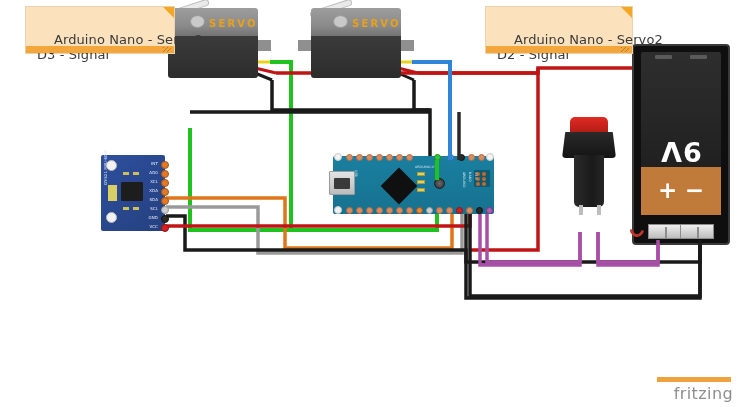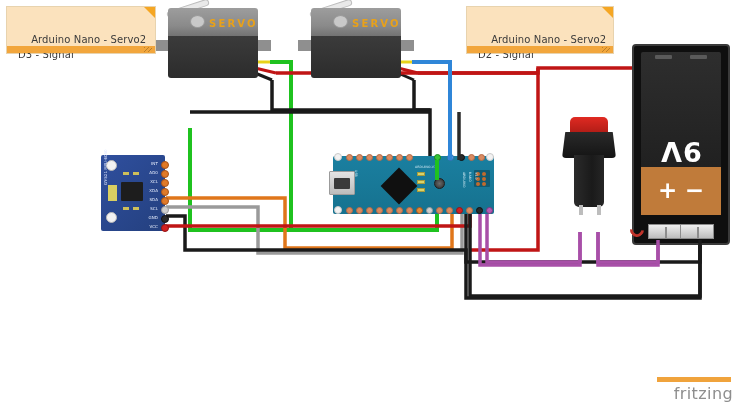--- a/index.html
+++ b/index.html
@@ -22,25 +22,26 @@
     pointer-events: none;
   }
   svg.layer * { pointer-events: auto; }
 
   
   .note {
     position: absolute;
     background: #fbe2bd;
     border: 1px solid #e8d3ae;
     padding: 9px 10px 10px 11px;
-    font-size: 10px;
+    font-size: 13px;
     line-height: 15.5px;
     color: #3a3a3a;
     white-space: pre;
     letter-spacing: .1px;
+    margin-left: 19px;
   }
   .note .fold {
     position: absolute;
     top: 0; right: 0;
     width: 0; height: 0;
     border-top: 11px solid #f5a623;
     border-left: 11px solid transparent;
   }
   .note .footbar {
     position: absolute;

